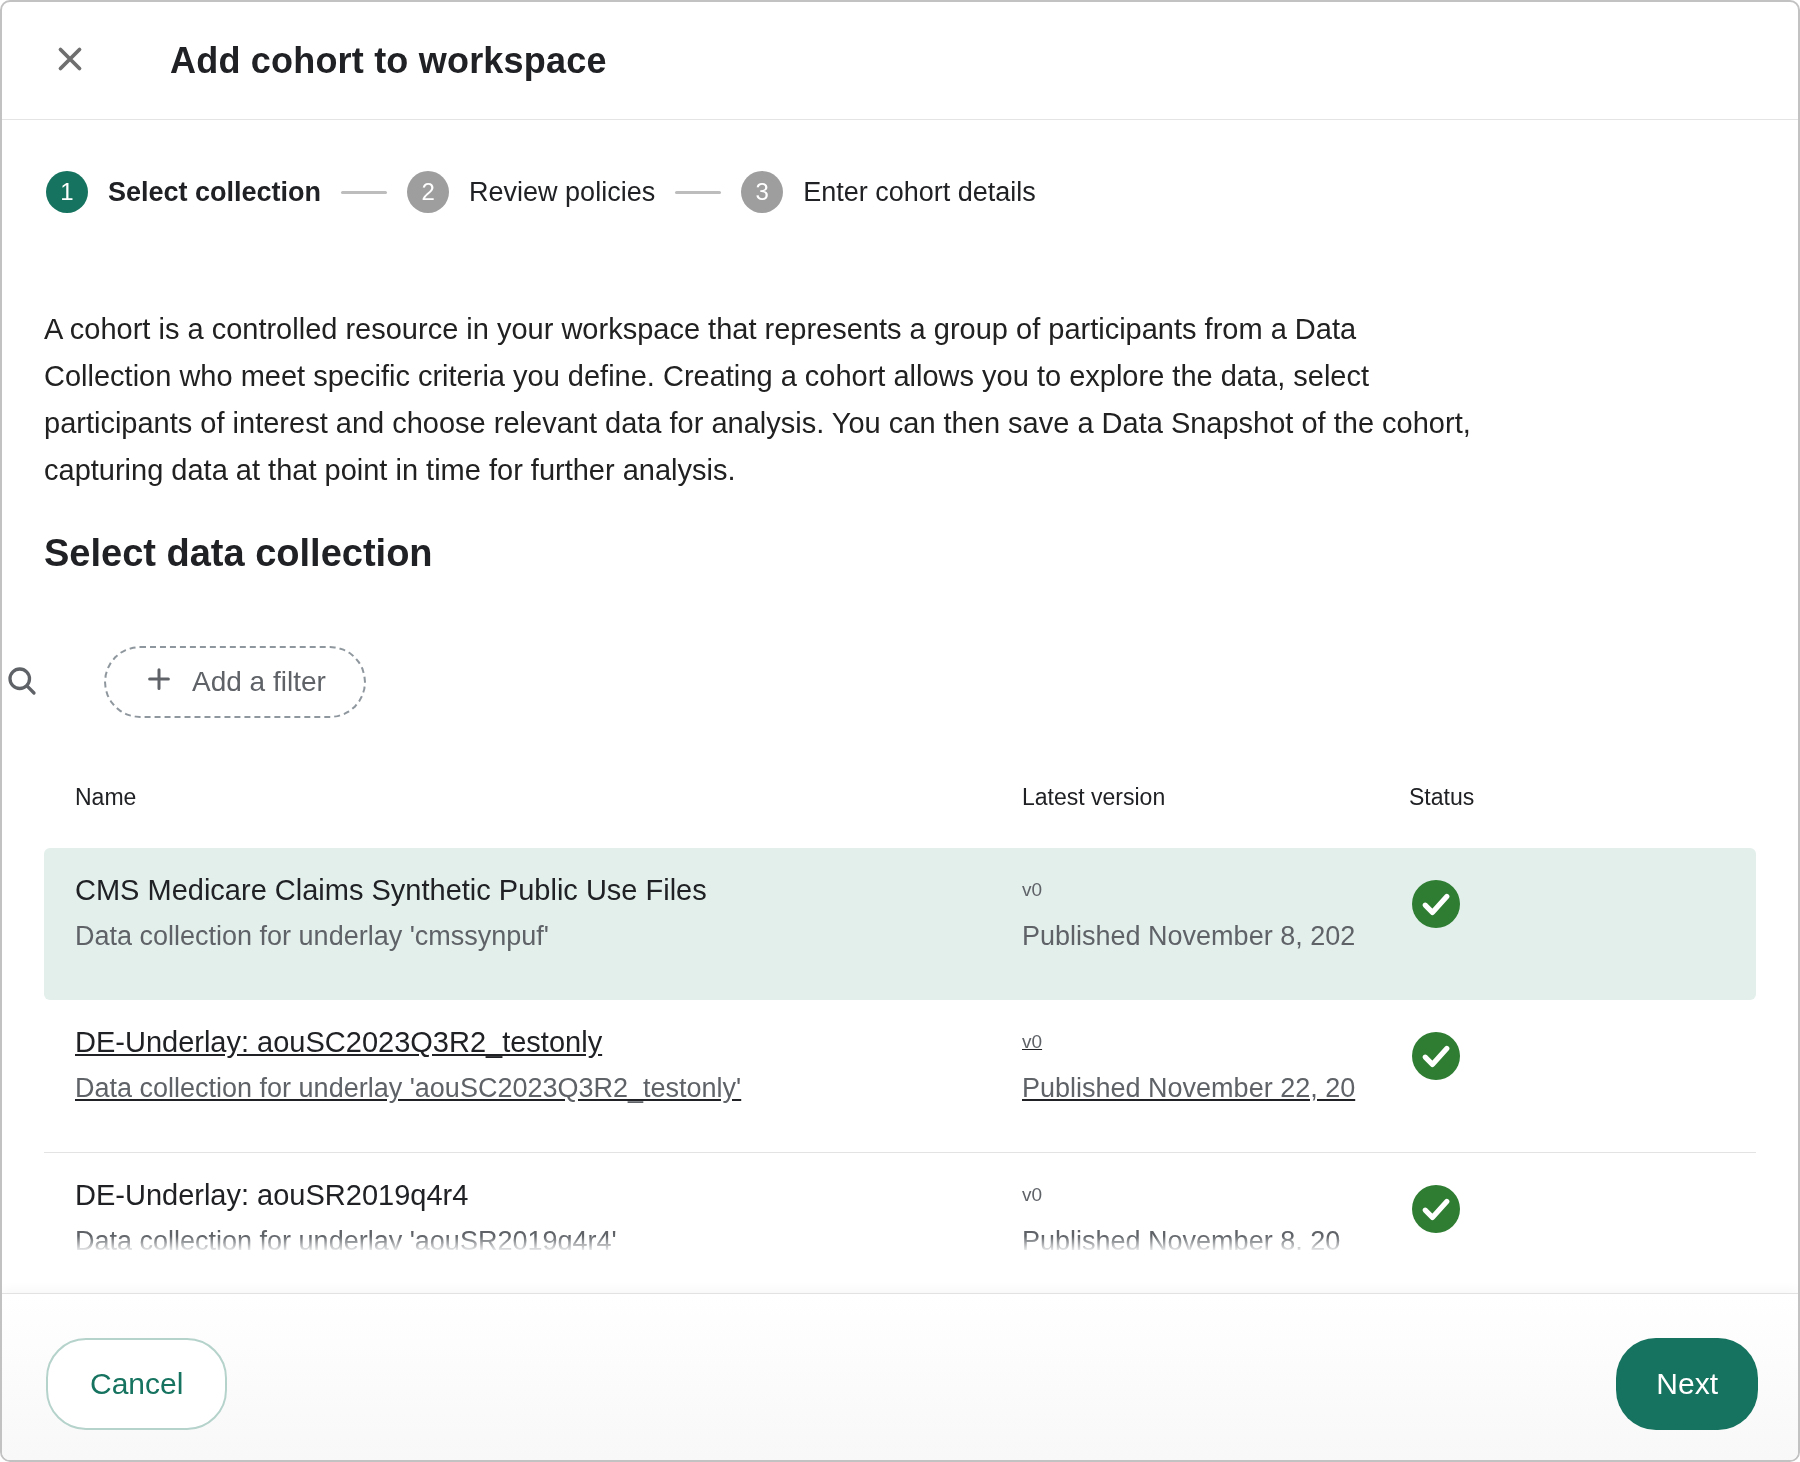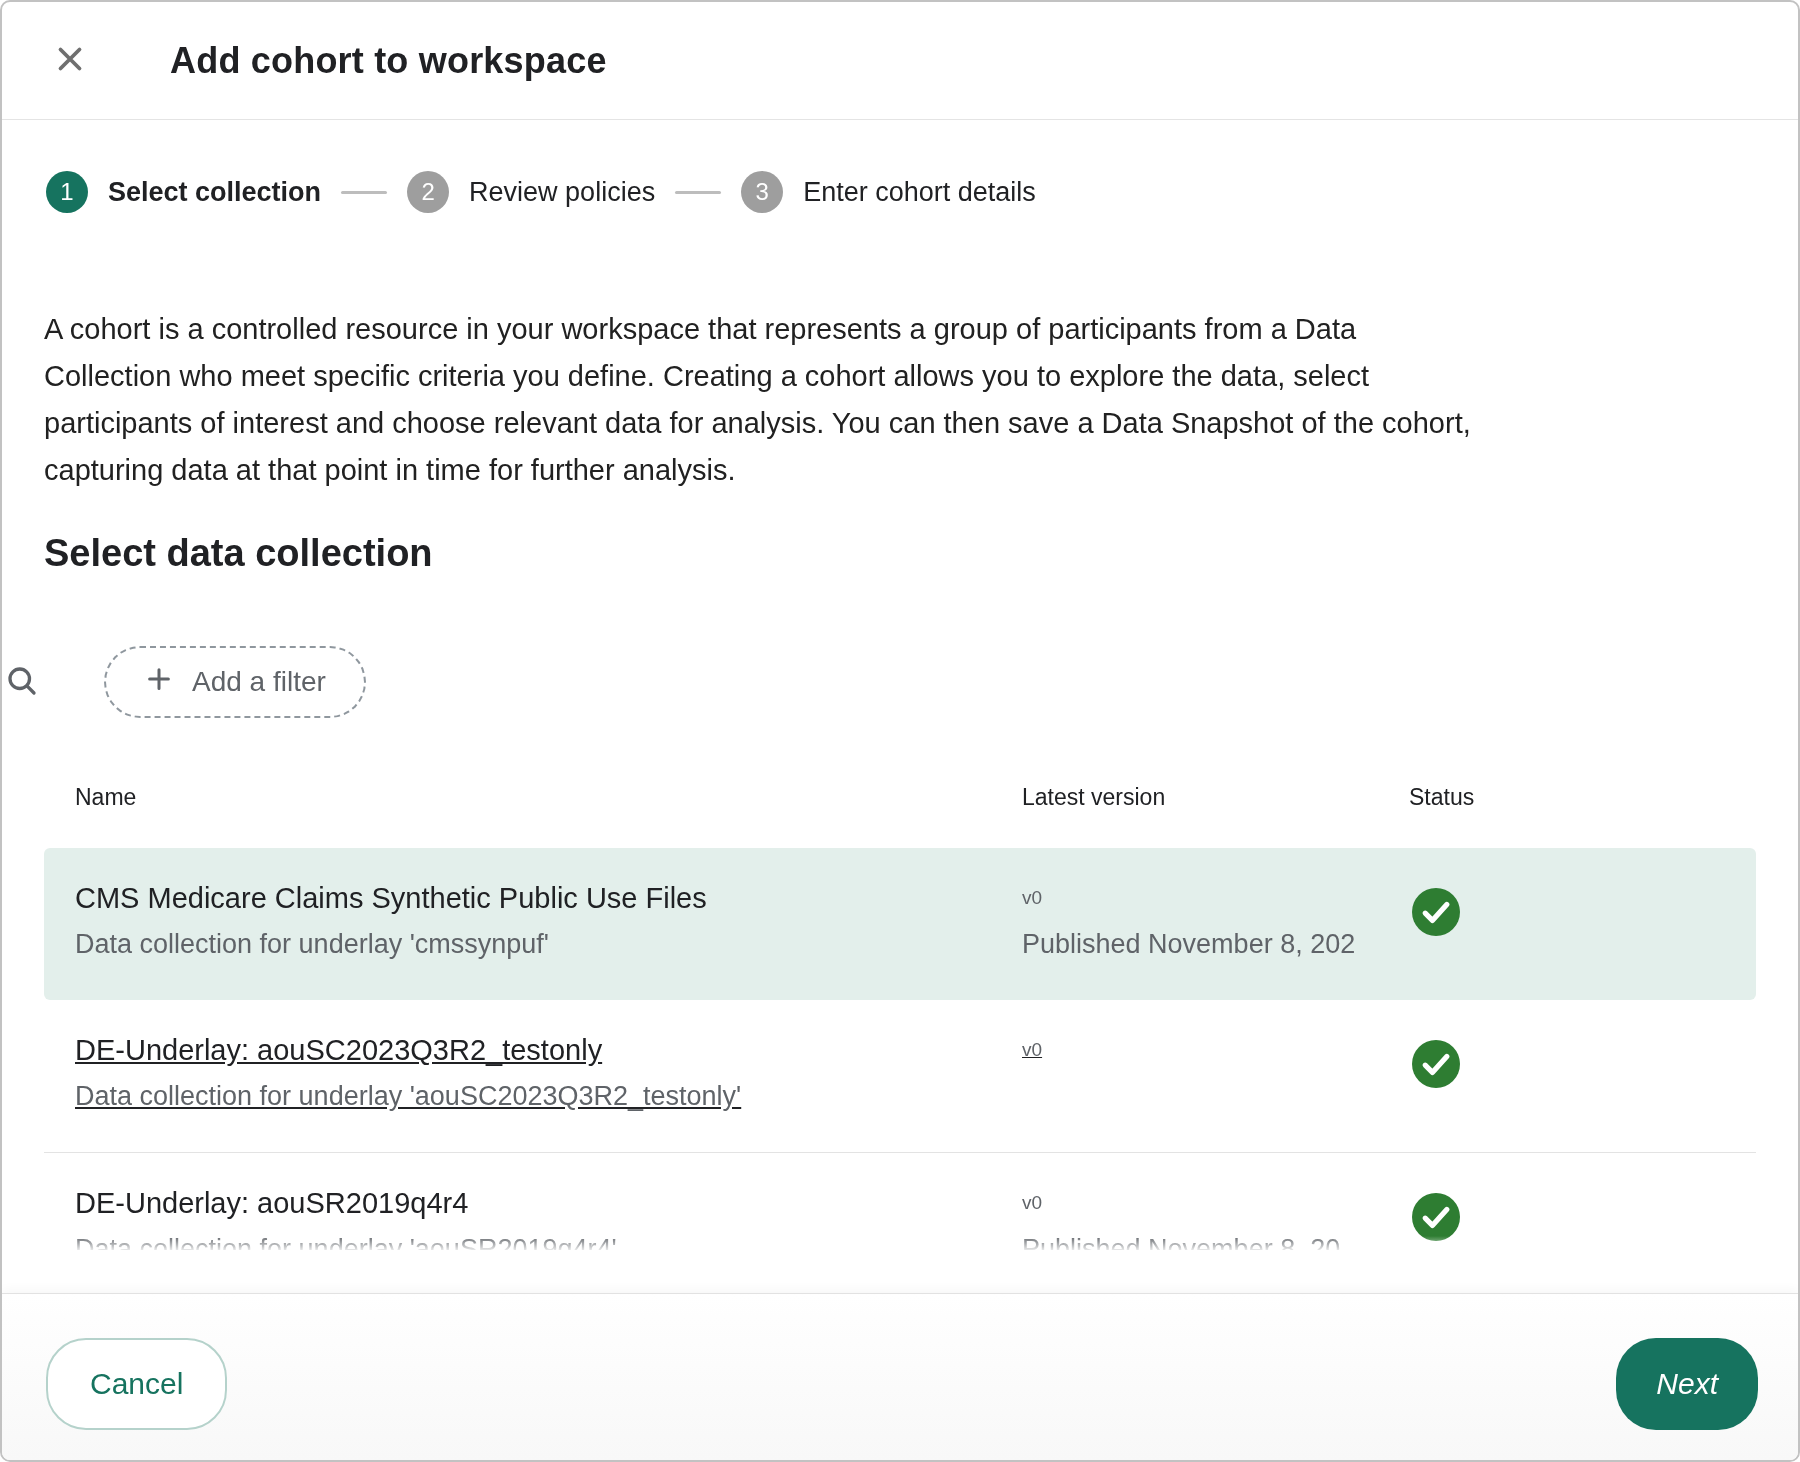--- a/index.html
+++ b/index.html
@@ -95,21 +95,21 @@
     padding-left: 31px;
   }
   .thead { margin-bottom: 37px; }
   .th { font-size: 23px; font-weight: 500; color: #202124; }
   .rows-clip { position: relative; height: 402px; overflow: hidden; }
   .rows-clip::after {
     content: ""; position: absolute; left: 0; right: 0; bottom: 0; height: 14px;
     background: linear-gradient(rgba(255,255,255,0), rgba(255,255,255,0.85));
     pointer-events: none;
   }
-  .row { height: 152px; padding-top: 32px; cursor: pointer; }
+  .row { height: 152px; padding-top: 24px; cursor: pointer; }
   .row.selected { background: #E3EFEB; border-radius: 6px; }
   .row + .row { border-top: 1px solid #e3e3e3; }
   .row.selected + .row { border-top: none; text-decoration: underline; }
   .cell-name .row-title { font-size: 29px; line-height: 36px; color: #202124; }
   .cell-name .row-desc { font-size: 27px; line-height: 32px; color: #5f6368; margin-top: 12px; }
   .cell-version { overflow: hidden; white-space: nowrap; }
   .cell-version .row-version { font-size: 19px; line-height: 36px; color: #5f6368; }
   .cell-version .row-published { font-size: 27px; line-height: 32px; color: #5f6368; margin-top: 12px; white-space: nowrap; }
   .cell-status { padding-top: 8px; padding-left: 3px; }
 
@@ -128,21 +128,21 @@
     font-family: "Liberation Sans", "DejaVu Sans", sans-serif;
     display: flex; align-items: center; justify-content: center;
   }
   .btn-cancel {
     padding: 0 42px;
     background: #fff; color: #16735F;
     border: 2px solid #b5d2cb;
   }
   .btn-next {
     padding: 8px 40px;
-    background: #16735F; color: #ffffff; border: none; font-style: italic;
+    background: #16735F; color: #ffffff; border: none;
   }
 </style>
 </head>
 <body>
 
 <div class="modal">
 
   <div class="dlg-header">
     <button class="close-btn">
       <span>
@@ -227,20 +227,21 @@
         </div>
       </div>
 
       <div class="row">
         <div class="cell-name">
           <div class="row-title">DE-Underlay: aouSC2023Q3R2_testonly</div>
           <div class="row-desc">Data collection for underlay 'aouSC2023Q3R2_testonly'</div>
         </div>
         <div class="cell-version">
           <div class="row-version">v0</div>
+          <div class="row-published">Published November 22, 20</div>
         </div>
         <div class="cell-status">
           <span>
             <svg width="48" height="48" viewBox="0 0 24 24">
               <circle cx="12" cy="12" r="12" fill="#2E7D32"></circle>
               <path d="M6.6 12.6 L10.2 16.2 L17.4 8.2" stroke="#ffffff" stroke-width="2.6" fill="none" stroke-linecap="round" stroke-linejoin="round"></path>
             </svg>
           </span>
         </div>
       </div>

